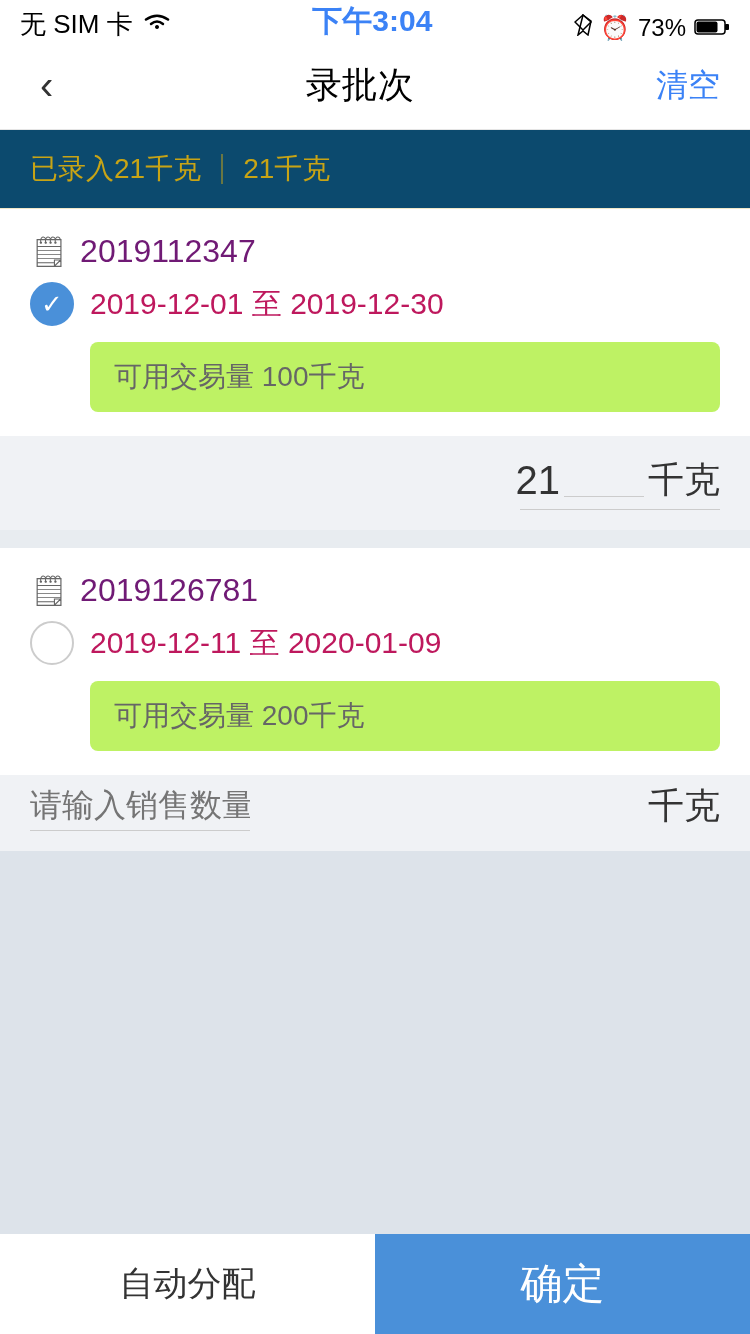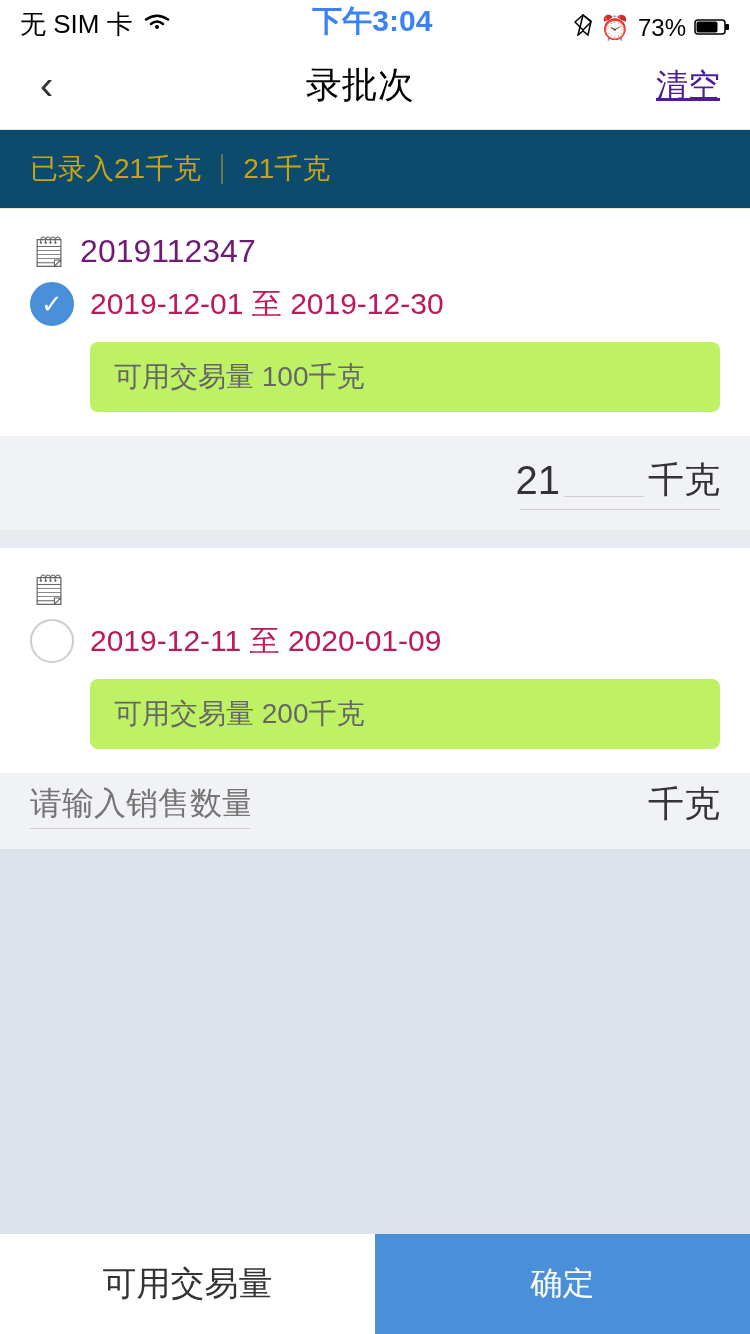--- a/index.html
+++ b/index.html
@@ -62,23 +62,22 @@
       align-items: center;
       padding: 10px;
     }
     .nav-title {
       font-size: 36px;
       font-weight: 500;
       color: #000;
     }
     .nav-action {
       font-size: 32px;
-      color: #4c1d95;
-      cursor: pointer;
-      text-decoration: underline;
+      color: #3b82f6;
+      cursor: pointer;
     }
 
     
     .info-banner {
       width: 750px;
       background: #0c4a6e;
       padding: 20px 30px;
       display: flex;
       align-items: center;
       gap: 20px;
@@ -229,21 +228,21 @@
       color: #333;
       background: #fff;
       cursor: pointer;
       border: none;
     }
     .btn-confirm {
       flex: 1;
       display: flex;
       align-items: center;
       justify-content: center;
-      font-size: 32px;
+      font-size: 42px;
       color: #fff;
       background: #4a90d9;
       cursor: pointer;
       border: none;
     }
 
     .content-wrapper {
       display: flex;
       flex-direction: column;
       min-height: calc(1334px - 42px - 88px - 100px);
@@ -316,34 +315,35 @@
     <span style="width:80px; height:1px; background:#ccc; display:block; align-self:flex-end; margin-bottom:8px;"></span>
     <span class="quantity-unit">千克</span>
   </div>
   <div style="height:1px; background:#ccc; width:200px; margin-left:auto; margin-right:30px; margin-top:4px; margin-bottom:20px;"></div>
 
   <div class="section-divider"></div>
 
   <div class="batch-item">
     <div class="batch-header">
       <span class="batch-icon">🗒</span>
+      <span class="batch-id">2019126781</span>
     </div>
     <div class="batch-date-row">
       <div class="radio-btn">
       </div>
       <span class="batch-date">2019-12-11 至 2020-01-09</span>
     </div>
     <div class="batch-available">可用交易量 200千克</div>
   </div>
 
   <div class="quantity-input-row">
     <input class="input-underline" type="text" placeholder="请输入销售数量" style="">
     <span class="quantity-unit2">千克</span>
   </div>
 
   <div class="gray-area"></div>
 
 </div>
 
 <div class="bottom-bar">
-  <button class="btn-auto">可用交易量</button>
+  <button class="btn-auto">自动分配</button>
   <button class="btn-confirm">确定</button>
 </div>
 
 </body></html>

